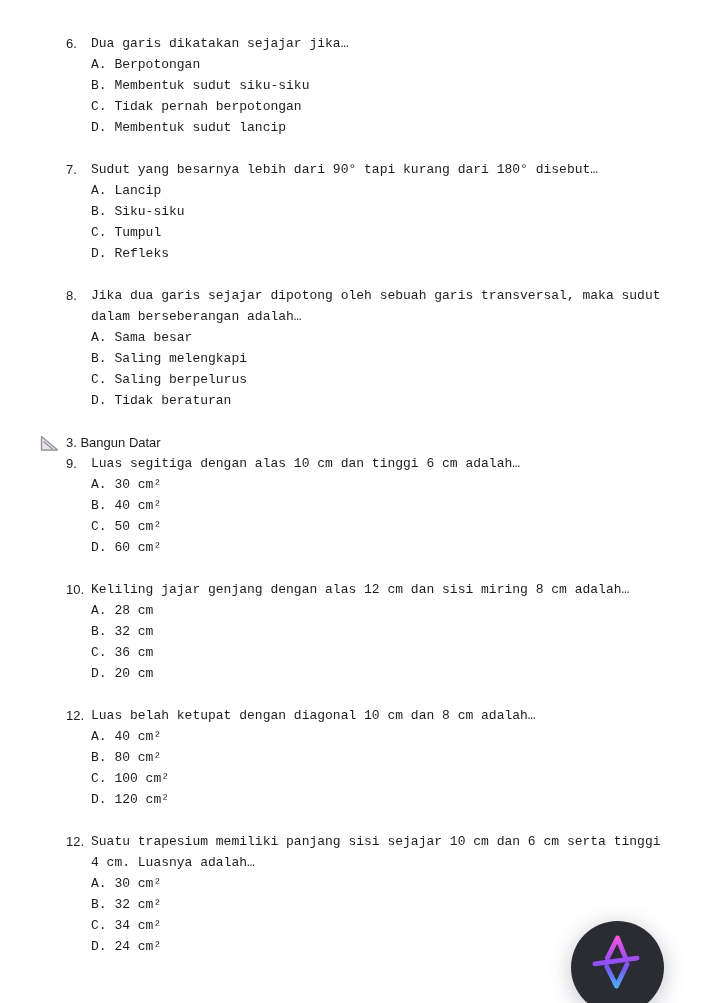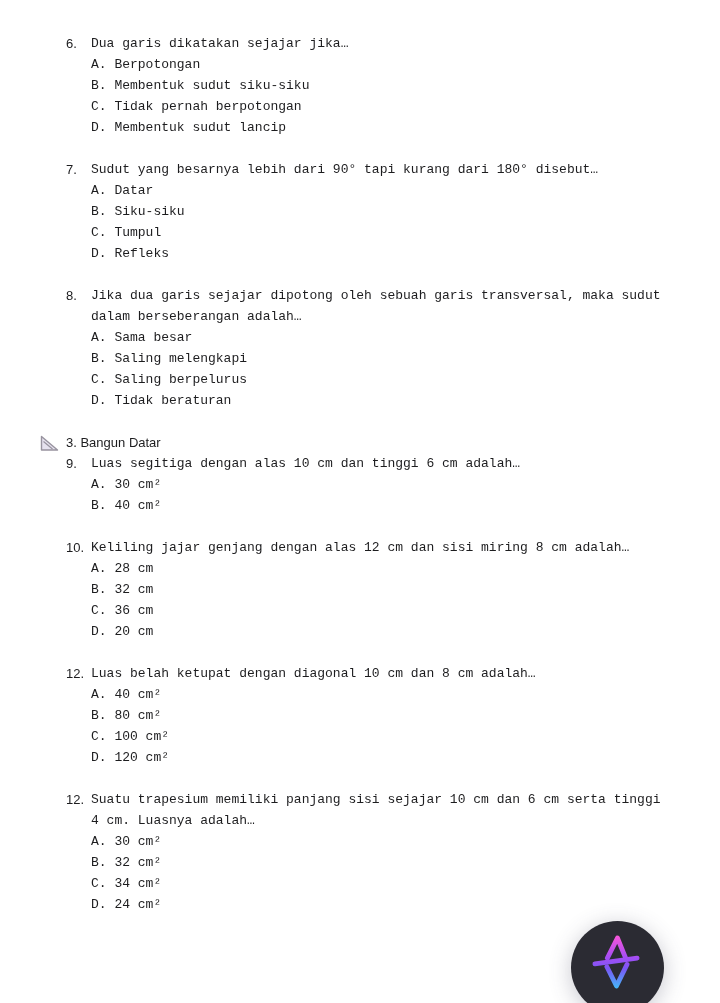--- a/index.html
+++ b/index.html
@@ -53,21 +53,21 @@
         <div class="q-option">B. Membentuk sudut siku-siku</div>
         <div class="q-option">C. Tidak pernah berpotongan</div>
         <div class="q-option">D. Membentuk sudut lancip</div>
       </div>
   </div>
 
   <div class="question-block">
     <div class="q-number">7.</div>
     <div class="q-body">
       <div class="q-text">Sudut yang besarnya lebih dari 90° tapi kurang dari 180° disebut…</div>
-    <div class="q-option">A. Datar</div>
+    <div class="q-option">A. Lancip</div>
         <div class="q-option">B. Siku-siku</div>
         <div class="q-option">C. Tumpul</div>
         <div class="q-option">D. Refleks</div>
       </div>
   </div>
 
   <div class="question-block">
     <div class="q-number">8.</div>
     <div class="q-body">
       <div class="q-text">Jika dua garis sejajar dipotong oleh sebuah garis transversal, maka sudut dalam berseberangan adalah…</div>
@@ -87,20 +87,22 @@
     </span>
     <span class="section-label">3. Bangun Datar</span>
   </div>
 
   <div class="question-block">
     <div class="q-number">9.</div>
     <div class="q-body">
       <div class="q-text">Luas segitiga dengan alas 10 cm dan tinggi 6 cm adalah…</div>
     <div class="q-option">A. 30 cm²</div>
         <div class="q-option">B. 40 cm²</div>
+        <div class="q-option">C. 50 cm²</div>
+        <div class="q-option">D. 60 cm²</div>
       </div>
   </div>
 
   <div class="question-block">
     <div class="q-number">10.</div>
     <div class="q-body">
       <div class="q-text">Keliling jajar genjang dengan alas 12 cm dan sisi miring 8 cm adalah…</div>
     <div class="q-option">A. 28 cm</div>
         <div class="q-option">B. 32 cm</div>
         <div class="q-option">C. 36 cm</div>

